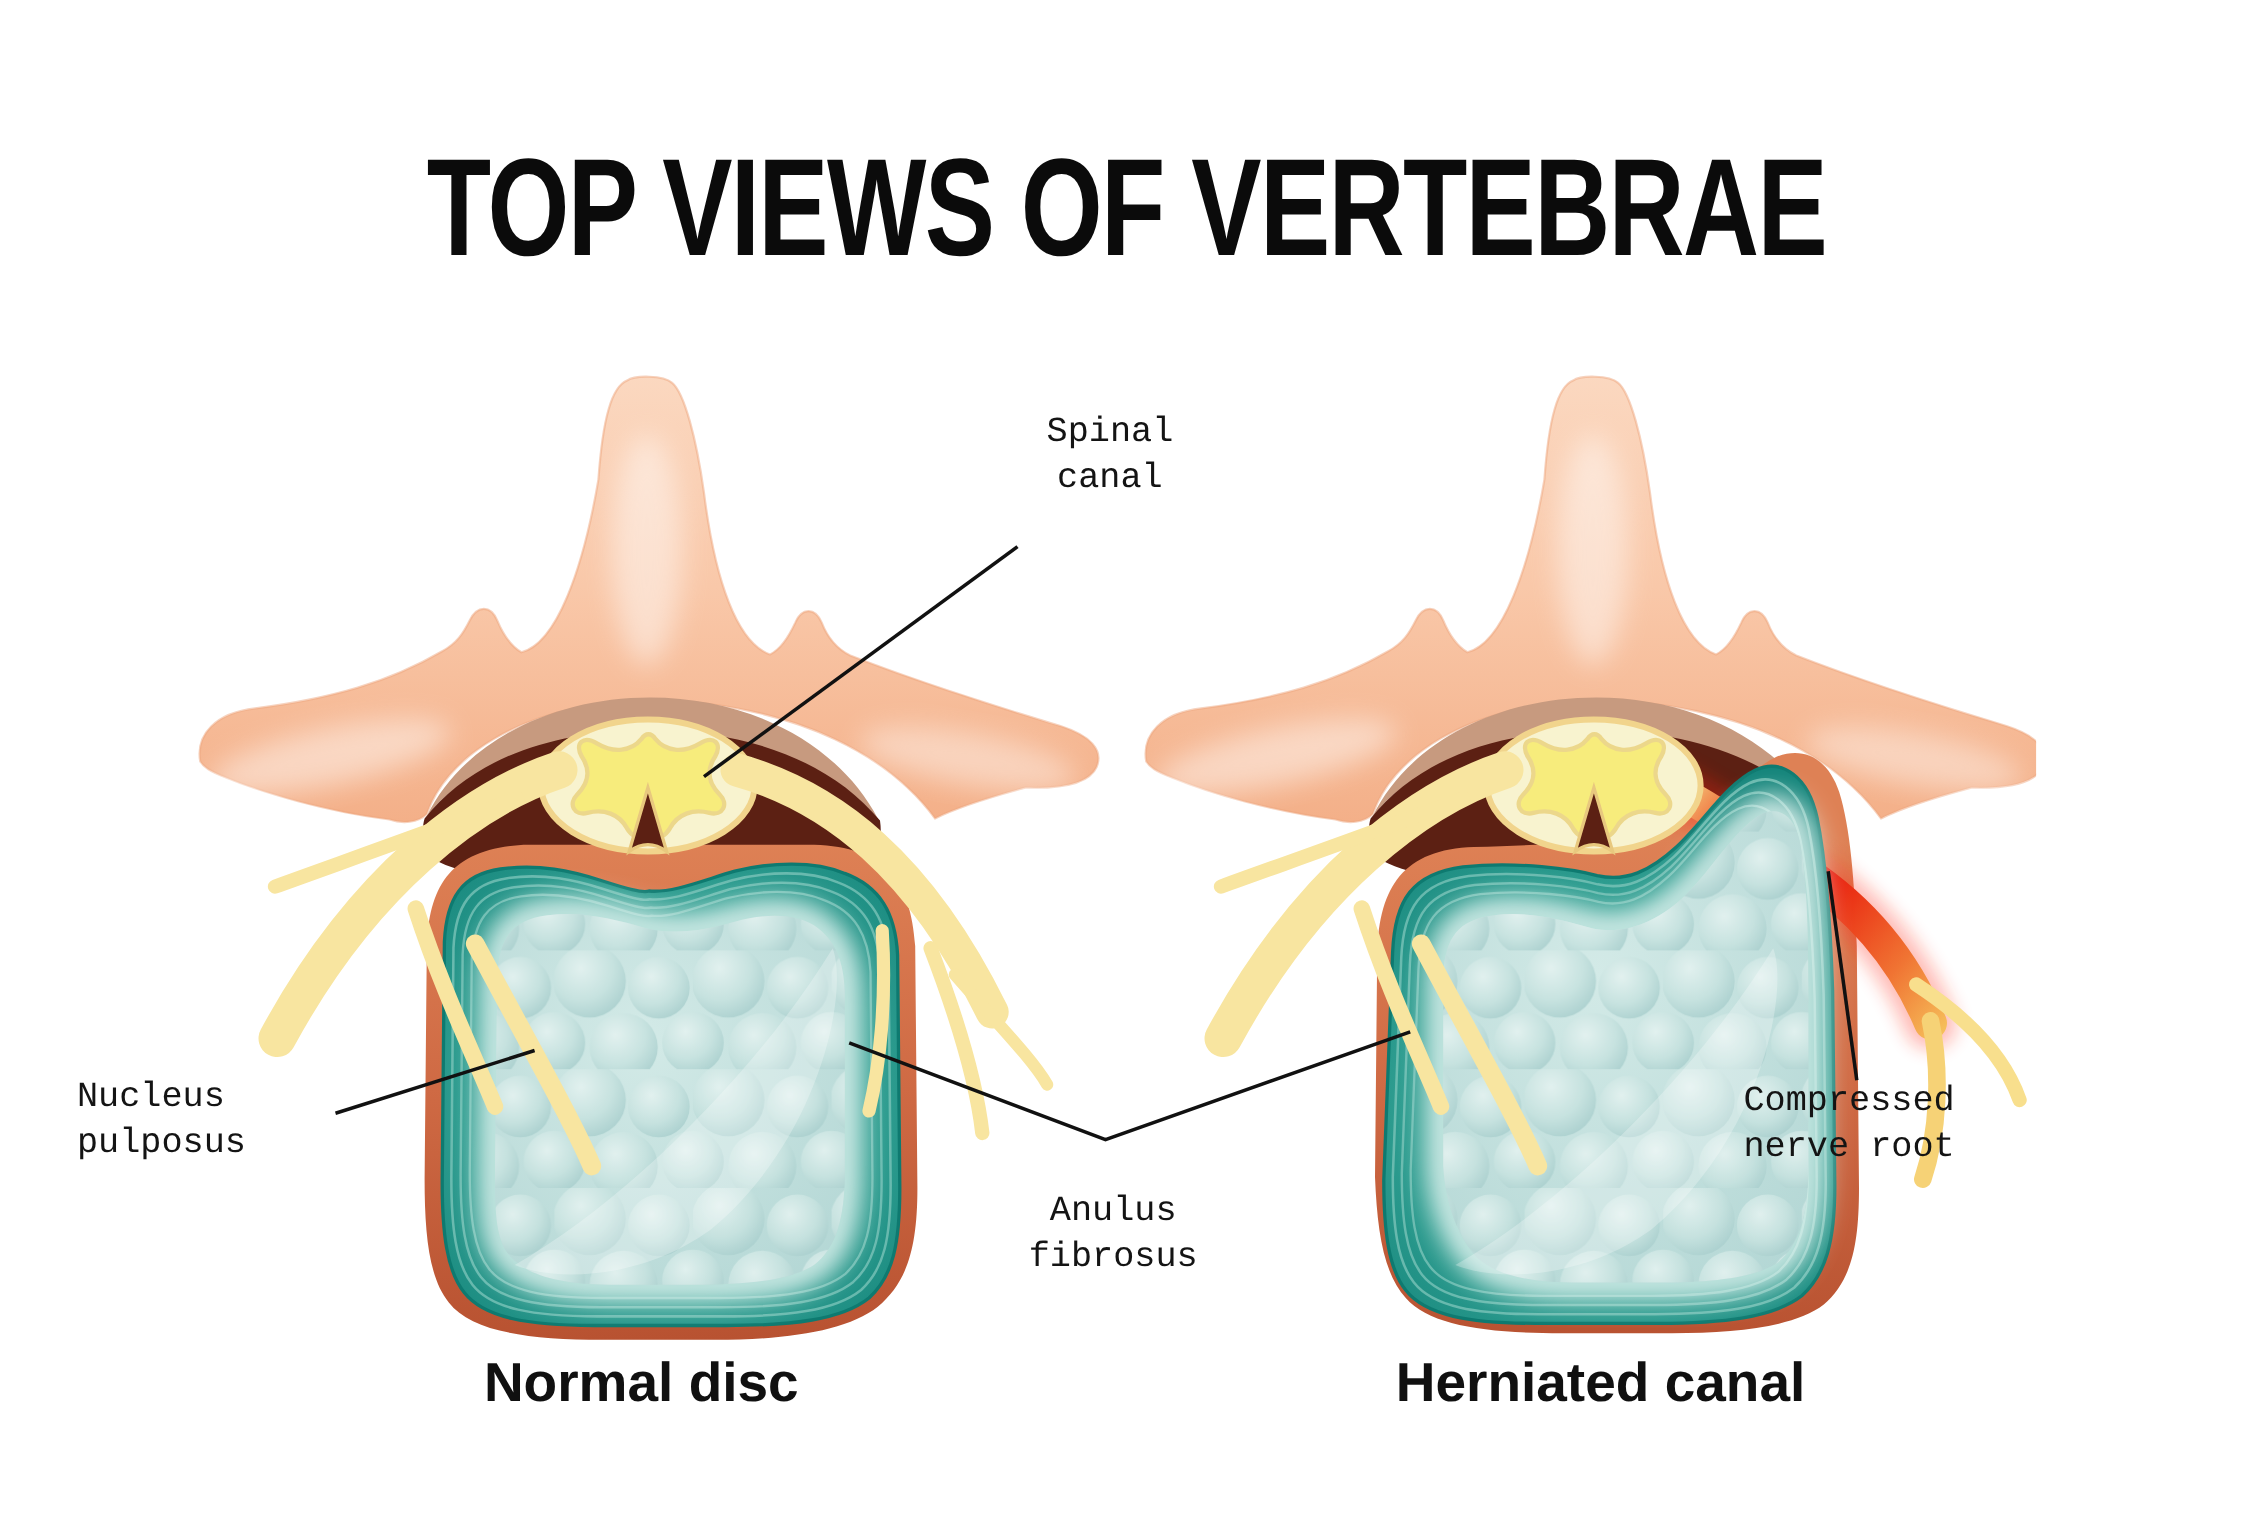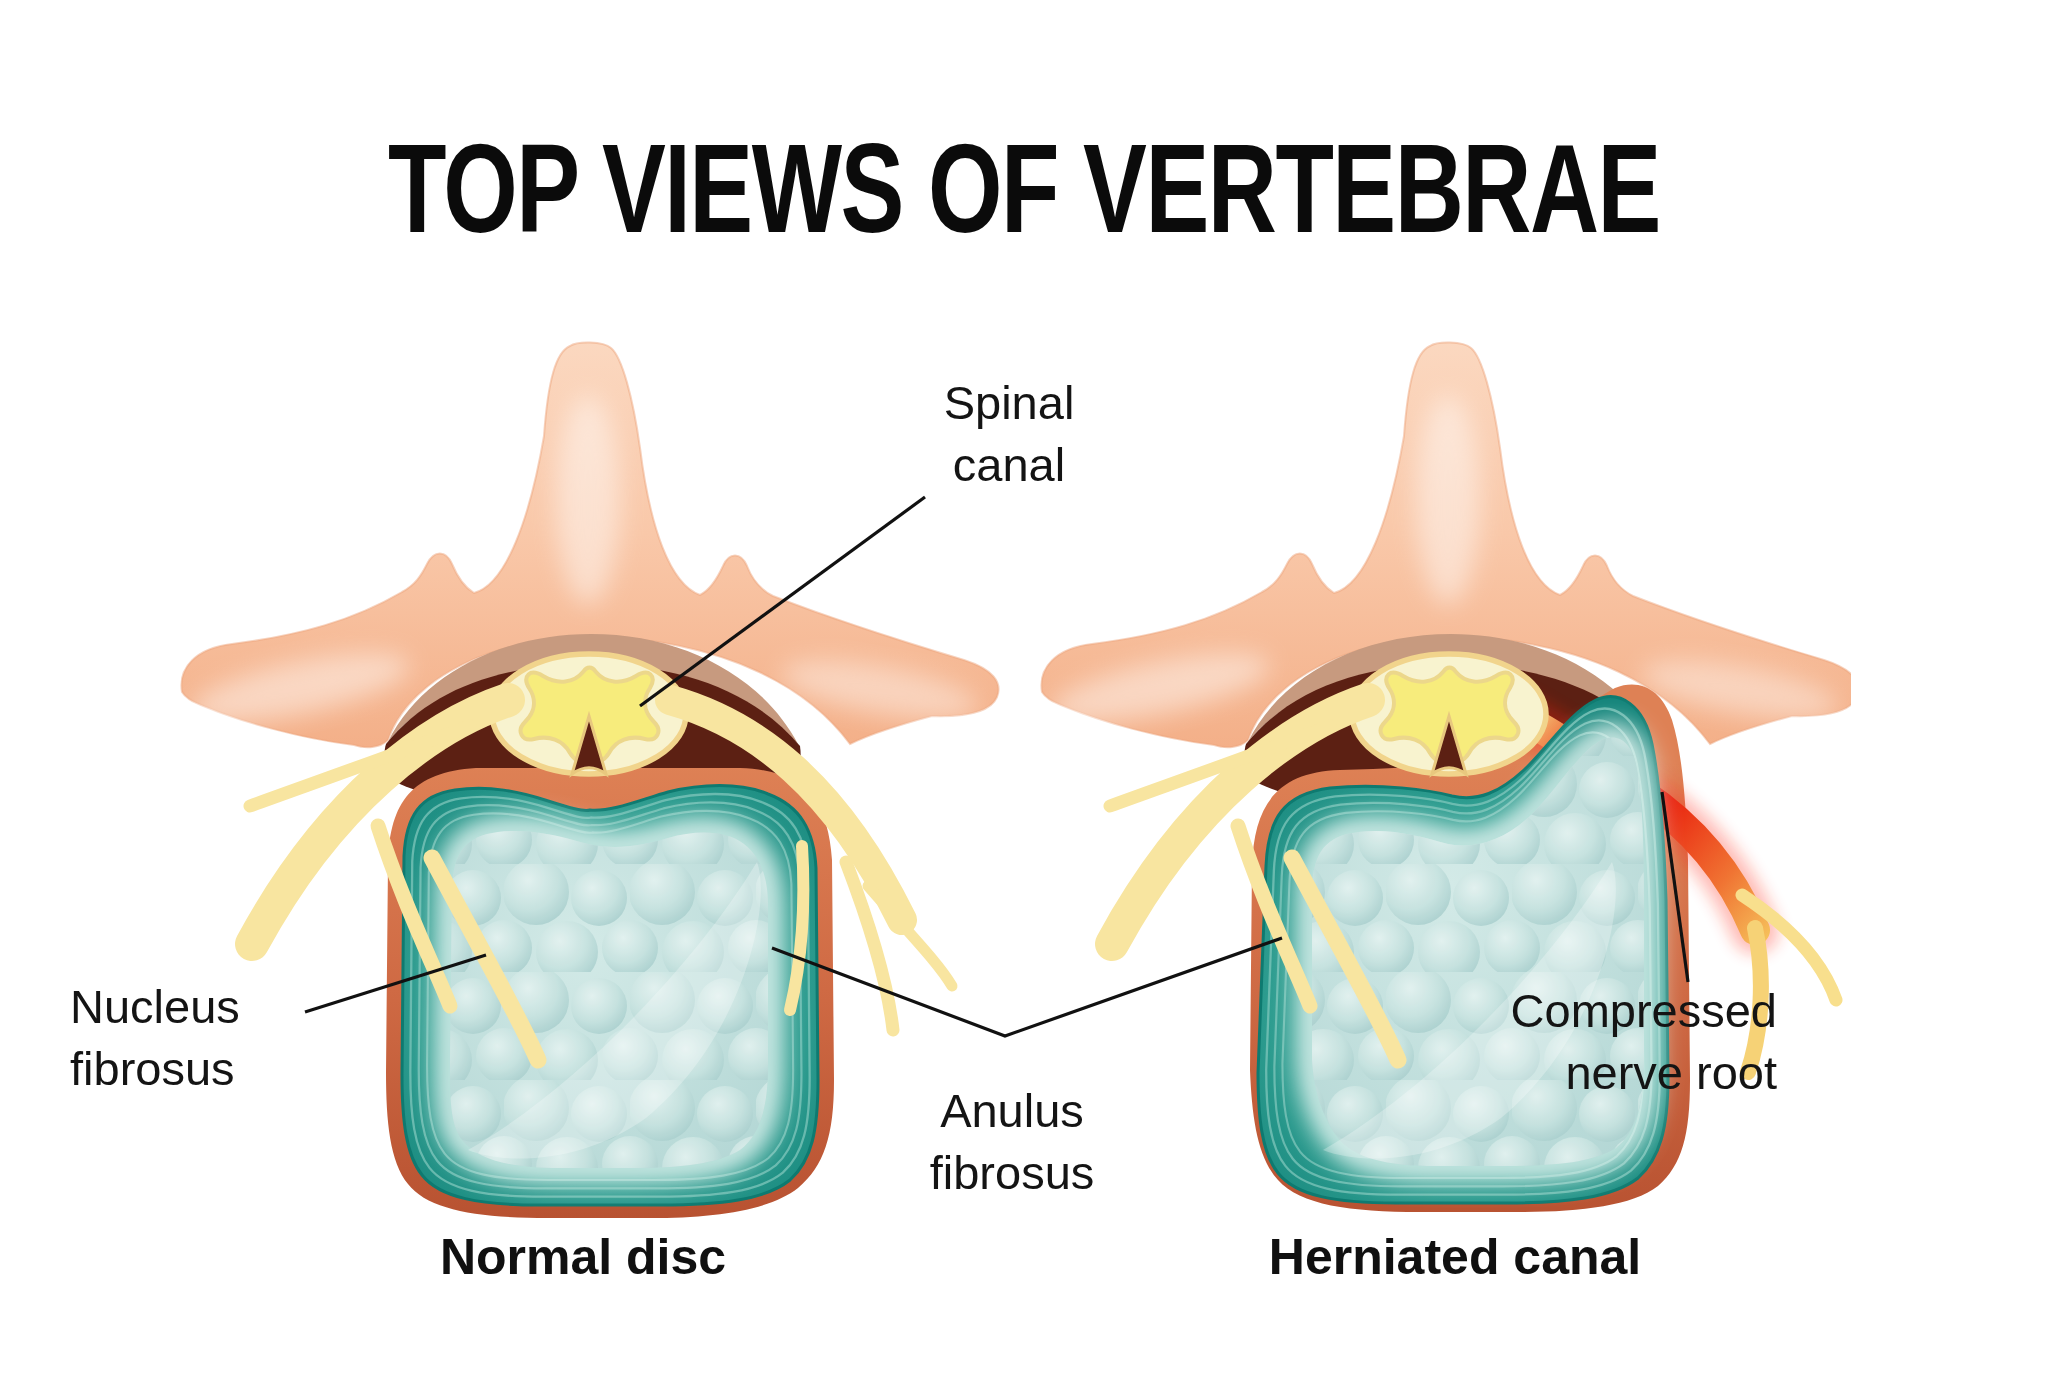--- a/index.html
+++ b/index.html
@@ -1,20 +1,20 @@
 <!DOCTYPE html>
 <html><head>
 <meta charset="utf-8">
 <style>
   html,body{margin:0;padding:0;background:#ffffff;}
   .stage{position:relative;width:1851px;height:1388px;background:#fff;overflow:hidden;
          font-family:"Liberation Sans",sans-serif;}
   .stage svg{position:absolute;left:0;top:0;}
-  .lbl{position:absolute;font-size:47px;line-height:1.32;color:#141414;
-       white-space:pre-line;font-family:Liberation Sans, sans-serif;}
+  .lbl{position:absolute;font-size:32px;line-height:1.32;color:#141414;
+       white-space:pre-line;font-family:Liberation Mono, monospace;}
   .lbl.center{transform:translateX(-50%);text-align:center;}
   .lbl.rightal{text-align:right;}
   .caption{position:absolute;font-size:50px;font-weight:700;color:#101010;
            transform:translateX(-50%);white-space:nowrap;}
   .title{position:absolute;left:1024px;top:116px;font-size:126px;font-weight:700;
          color:#0b0b0b;white-space:nowrap;letter-spacing:-2px;
          transform:translateX(-50%) scaleX(0.76);transform-origin:center top;}
 </style>
 </head>
 <body>
@@ -151,21 +151,21 @@
     <line x1="1662" y1="792" x2="1688" y2="982"></line>
   </g>
 </svg>
 
 <div class="title">TOP VIEWS OF VERTEBRAE</div>
 
 <div class="lbl center" style="left:1009px;top:372px;">Spinal
 canal</div>
 
 <div class="lbl" style="left:70px;top:976px;">Nucleus
-fibrosus</div>
+pulposus</div>
 
 <div class="lbl center" style="left:1012px;top:1080px;">Anulus
 fibrosus</div>
 
 <div class="lbl rightal" style="right:74px;top:980px;margin-left:40px;">Compressed
 nerve root</div>
 
 <div class="caption" style="left:583px;top:1228px;">Normal disc</div>
 
 <div class="caption" style="left:1455px;top:1228px;">Herniated canal</div>

